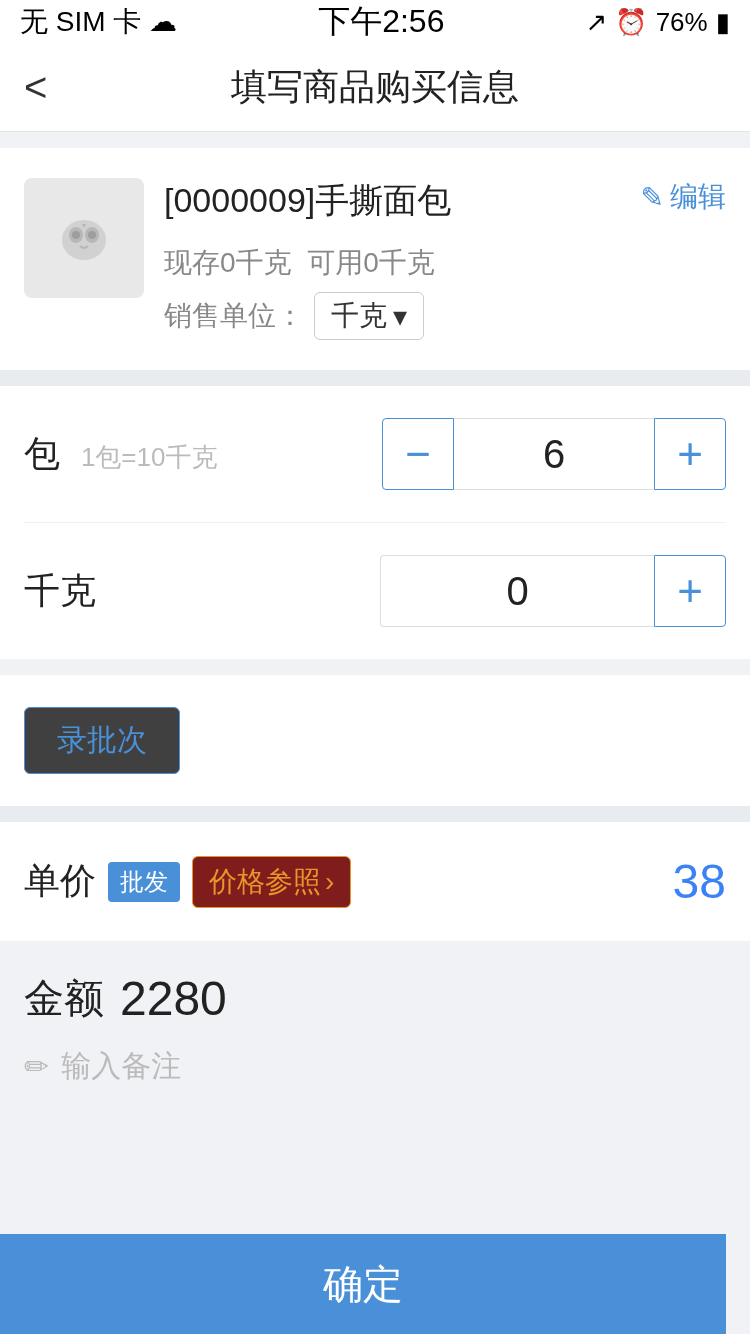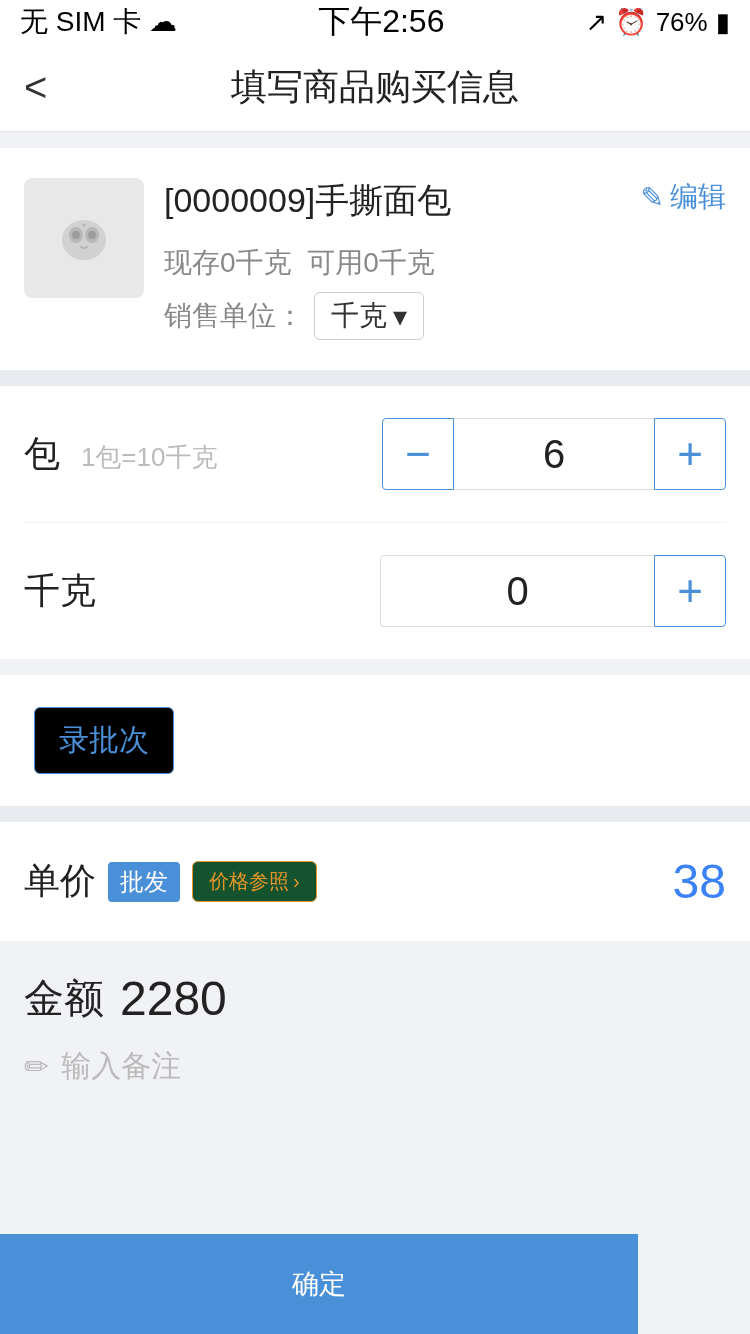--- a/index.html
+++ b/index.html
@@ -173,49 +173,48 @@
       display: flex;
       align-items: center;
       justify-content: space-between;
       margin-top: 16px;
     }
     .summary-text { font-size: 36px; color: #222; }
     .batch-btn {
       border: 1px solid #4a90d9;
       color: #4a90d9;
       font-size: 30px;
-      padding: 12px 24px;
+      padding: 12px 32px;
       border-radius: 6px;
-      background: #000000;
-      cursor: pointer;
-      margin-left: 10px;
+      background: #404040;
+      cursor: pointer;
     }
     .price-row {
       background: #fff;
       padding: 32px 24px;
       display: flex;
       align-items: center;
       justify-content: space-between;
     }
     .price-label-group { display: flex; align-items: center; gap: 12px; }
     .price-label { font-size: 36px; color: #222; }
     .price-tag {
       background: #4a90d9;
       color: #fff;
       font-size: 24px;
       padding: 4px 12px;
       border-radius: 4px;
     }
     .price-ref-btn {
       border: 1.5px solid #e8952a;
       color: #e8952a;
-      font-size: 20px;
+      font-size: 28px;
       padding: 6px 16px;
       border-radius: 6px;
-      background: #14532d;
+      background: #7f1d1d;
       cursor: pointer;
       display: flex;
       align-items: center;
       gap: 4px;
     }
     .price-value { font-size: 48px; color: #3b82f6; font-weight: 400; }
 
     
     .amount-section {
       background: #f0f2f5;
@@ -235,25 +234,25 @@
       gap: 12px;
       color: #bbb;
       font-size: 30px;
     }
 
     
     .bottom-btn {
       position: fixed;
       bottom: 0;
       left: 0;
-      width: 638px;
+      width: 726px;
       height: 100px;
       background: #4a90d9;
       color: #fff;
-      font-size: 27px;
+      font-size: 40px;
       display: flex;
       align-items: center;
       justify-content: center;
       cursor: pointer;
     }
 
     
     .filler {
       height: 280px;
       background: #f0f2f5;

